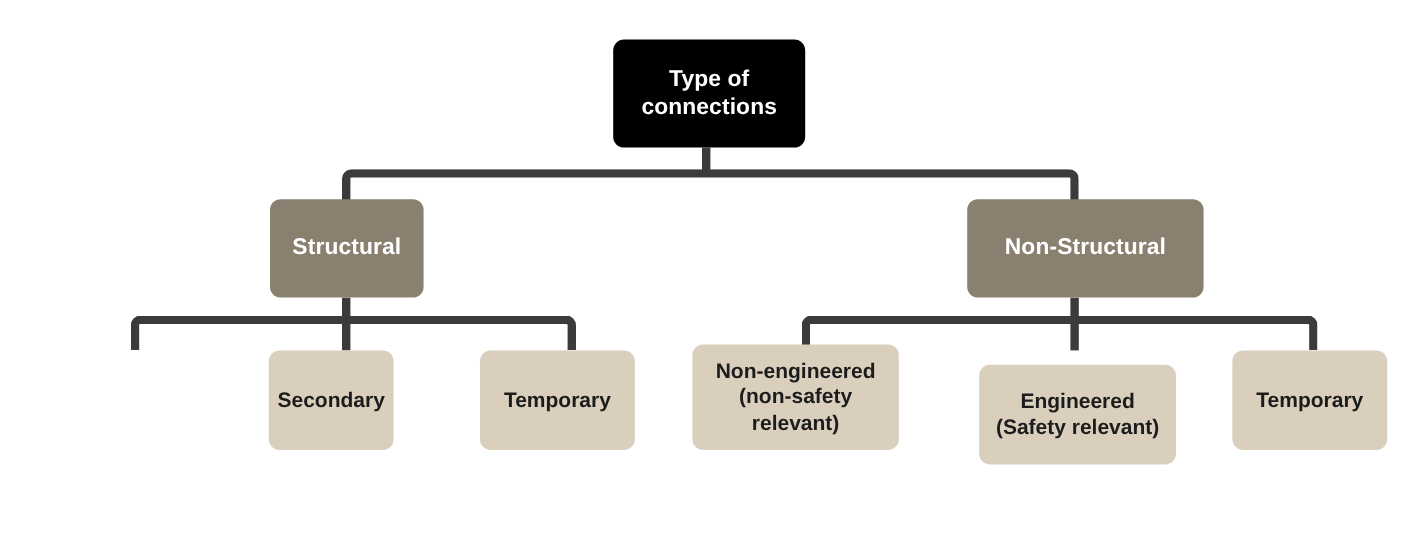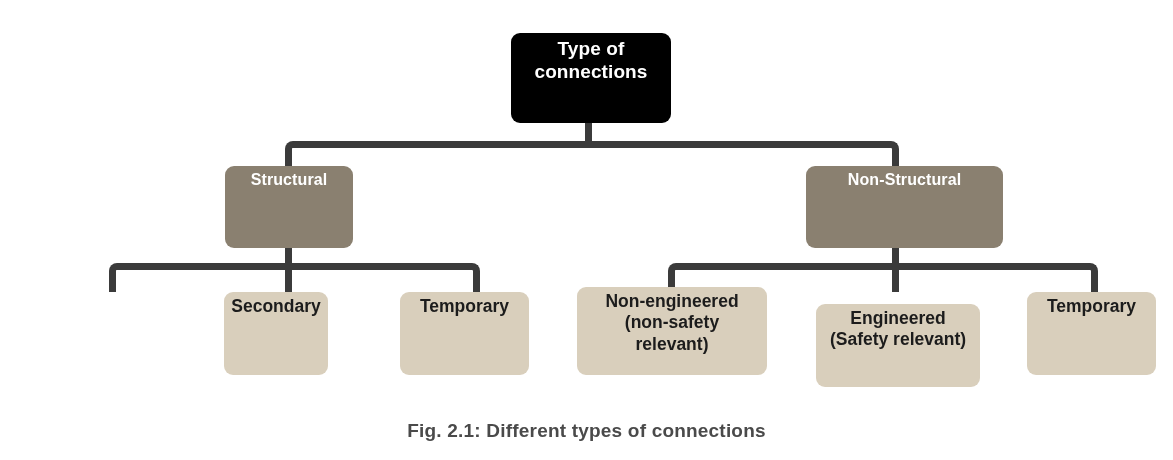--- a/index.html
+++ b/index.html
@@ -15,39 +15,40 @@
     width: 1173px;
     height: 460px;
     background: #ffffff;
     overflow: hidden;
   }
 
   
   .node {
     position: absolute;
     display: flex;
+    align-items: center;
     justify-content: center;
     text-align: center;
     border-radius: 9px;
     box-sizing: border-box;
     font-weight: bold;
     line-height: 1.22;
     padding: 4px 6px;
     z-index: 3;
   }
   .node-root {
     background: #000000;
     color: #ffffff;
     font-size: 19px;
     letter-spacing: .1px;
   }
   .node-branch {
     background: #8a8070;
     color: #ffffff;
-    font-size: 16px;
+    font-size: 19px;
     letter-spacing: .1px;
   }
   .node-leaf {
     background: #d9cfbc;
     color: #1c1c1c;
     font-size: 17.5px;
   }
 
   
   .conn {
@@ -115,34 +116,33 @@
 
 
   <div class="node node-leaf" style="left:224px; top:292px; width:104px; height:83px;">
     <span>Secondary</span>
   </div>
 
   <div class="node node-leaf" style="left:400px; top:292px; width:129px; height:83px;">
     <span>Temporary</span>
   </div>
 
-  <div class="node node-leaf" style="left:577px; top:287px; width:190px; height:88px;">
+  <div class="node node-leaf" style="left:577px; top:287px; width:172px; height:88px;">
     <div>
       <span>Non-engineered</span><br>
       <span>(non-safety</span><br>
       <span>relevant)</span>
     </div>
   </div>
 
   <div class="node node-leaf" style="left:816px; top:304px; width:164px; height:83px;">
     <div>
       <span>Engineered</span><br>
       <span>(Safety relevant)</span>
     </div>
   </div>
 
   <div class="node node-leaf" style="left:1027px; top:292px; width:129px; height:83px;">
     <span>Temporary</span>
   </div>
 
-  <div class="caption" style="top:420px;">Fig. 2.1: Different types of connections</div>
 
 </div>
 
 </body></html>

